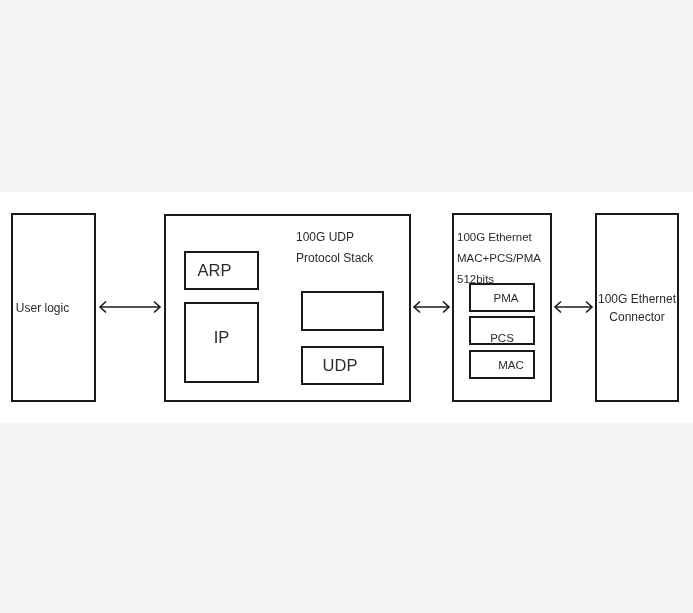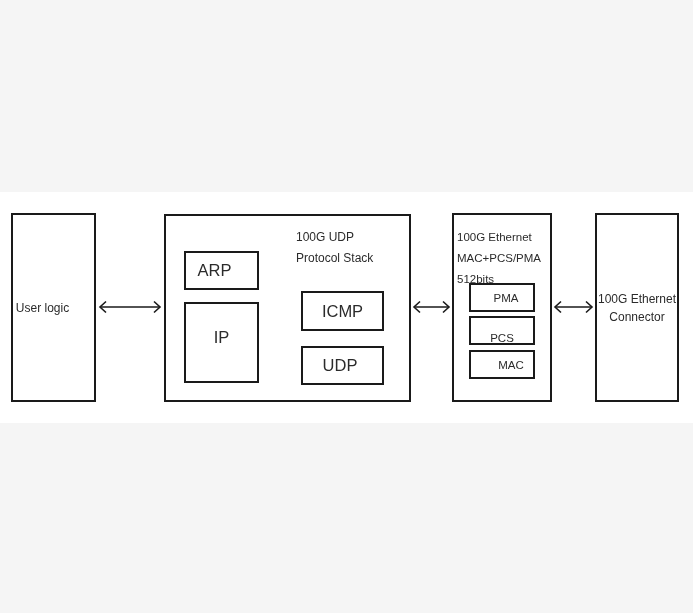--- a/index.html
+++ b/index.html
@@ -112,21 +112,20 @@
   <div class="label-free f12" id="label-proto-stack">100G UDP
 Protocol Stack</div>
 
   <div class="box-inner" id="box-arp"></div>
   <div class="ctext f16" style="left:184px; top:251px; width:61px; height:39px;">ARP</div>
 
   <div class="box-inner" id="box-ip"></div>
   <div class="ctext f16" style="left:184px; top:302px; width:75px; height:70px;">IP</div>
 
   <div class="box-inner" id="box-icmp"></div>
-  <div class="ctext f16" style="left:301px; top:291px; width:83px; height:40px;">ICMP</div>
 
   <div class="box-inner" id="box-udp"></div>
   <div class="ctext f16" style="left:301px; top:346px; width:78px; height:39px;">UDP</div>
 
   <div class="box" id="box-ethernet-mac"></div>
   <div class="label-free f11" id="label-eth-mac">100G Ethernet
 MAC+PCS/PMA
 512bits</div>
 
   <div class="box-inner" id="box-pma"></div>

